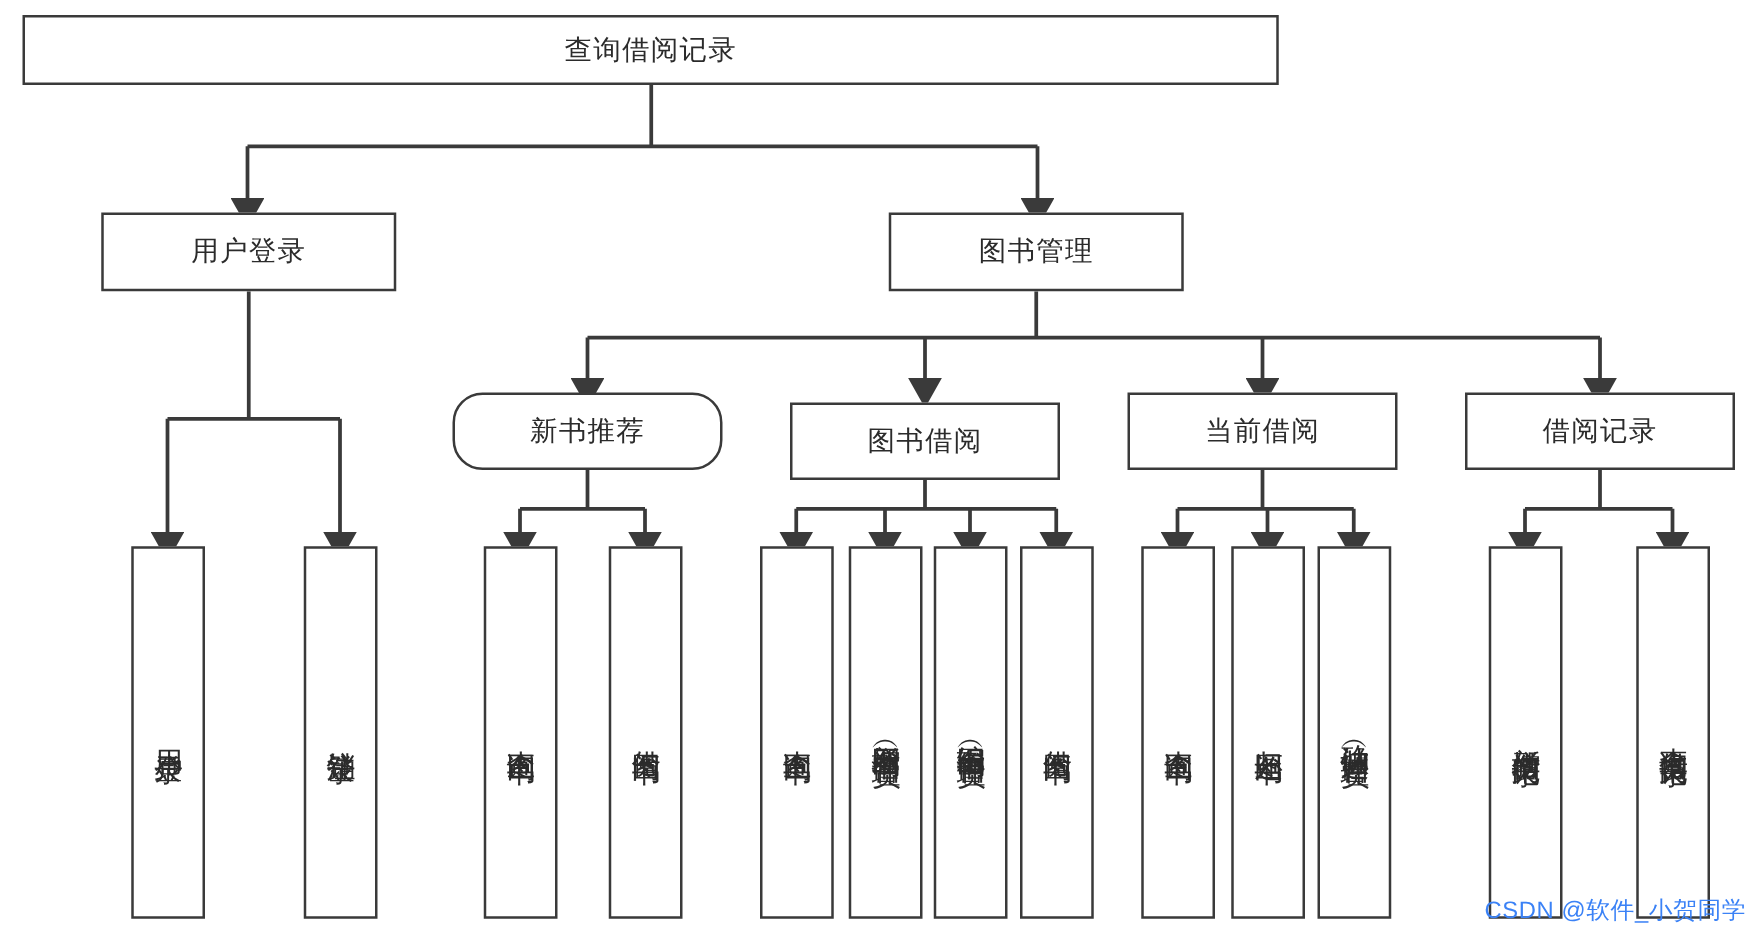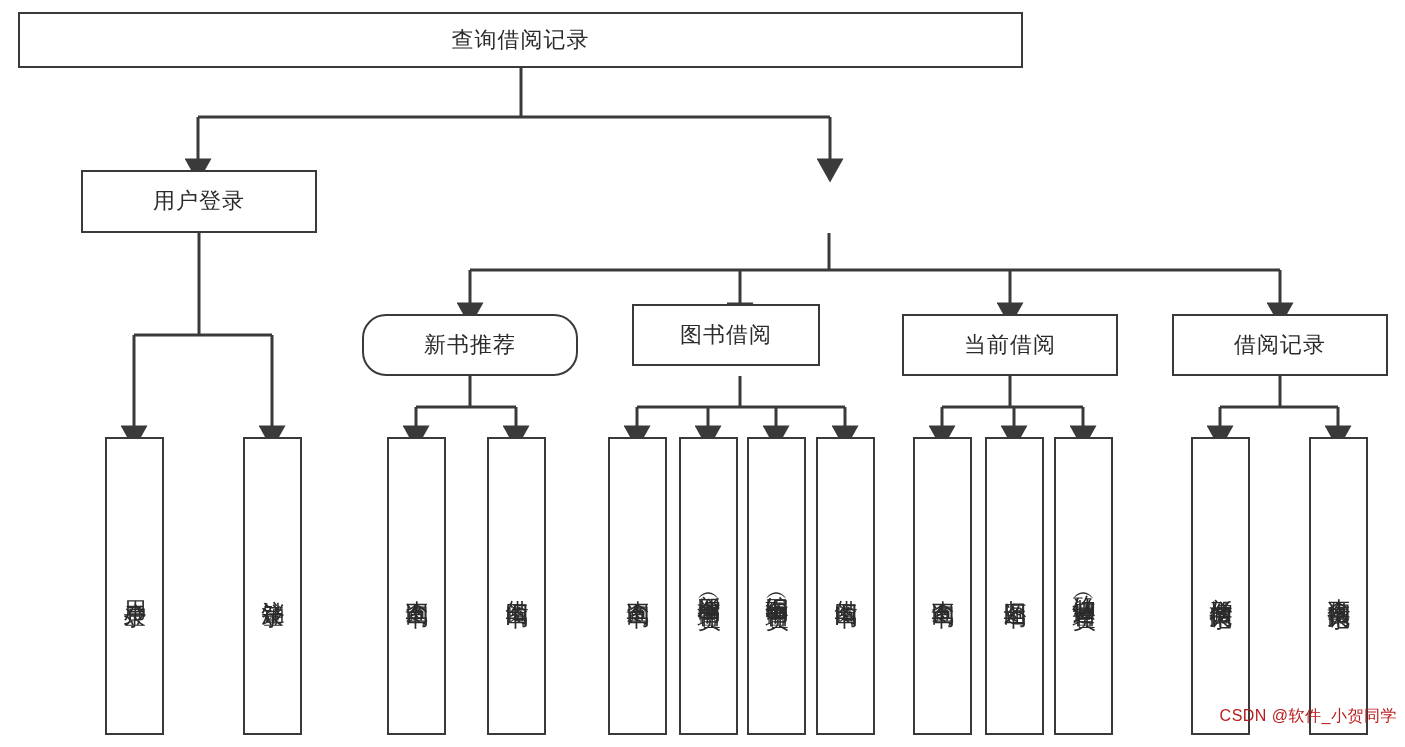--- a/index.html
+++ b/index.html
@@ -51,23 +51,23 @@
     text-orientation: upright;
     font-size: 23px;
     line-height: 1.12;
     letter-spacing: 2px;
     white-space: nowrap;
     max-height: 100%;
   }
   .watermark {
     position: absolute;
     right: 8px;
-    bottom: 20px;
-    font-size: 16px;
-    color: #b91c1c;
+    bottom: 6px;
+    font-size: 19px;
+    color: #3b82f6;
     letter-spacing: 0.5px;
     white-space: nowrap;
     pointer-events: none;
   }
 </style>
 </head>
 <body>
 
 <div id="diagram-root">
 
@@ -133,25 +133,28 @@
     </g>
   </svg>
 
   <div class="node node-h" style="left: 18px; top: 12px; width: 1005px; height: 56px;">
     <span class="node-label">查询借阅记录</span>
   </div>
 
   <div class="node node-h" style="left: 81px; top: 170px; width: 236px; height: 63px;">
     <span class="node-label">用户登录</span>
   </div>
+  <div class="node node-h" style="left: 711px; top: 170px; width: 236px; height: 63px;">
+    <span class="node-label">图书管理</span>
+  </div>
 
   <div class="node node-h" style="left: 362px; top: 314px; width: 216px; height: 62px; border-radius: 24px;">
     <span class="node-label">新书推荐</span>
   </div>
-  <div class="node node-h" style="left: 632px; top: 304px; width: 188px; height: 62px; text-align: right;">
+  <div class="node node-h" style="left: 632px; top: 322px; width: 216px; height: 62px; text-align: right;">
     <span class="node-label">图书借阅</span>
   </div>
   <div class="node node-h" style="left: 902px; top: 314px; width: 216px; height: 62px; font-family: Liberation Serif, serif;">
     <span class="node-label">当前借阅</span>
   </div>
   <div class="node node-h" style="left: 1172px; top: 314px; width: 216px; height: 62px;">
     <span class="node-label">借阅记录</span>
   </div>
 
   <div class="node node-v" style="left: 105px; top: 437px; width: 59px; height: 298px;">

